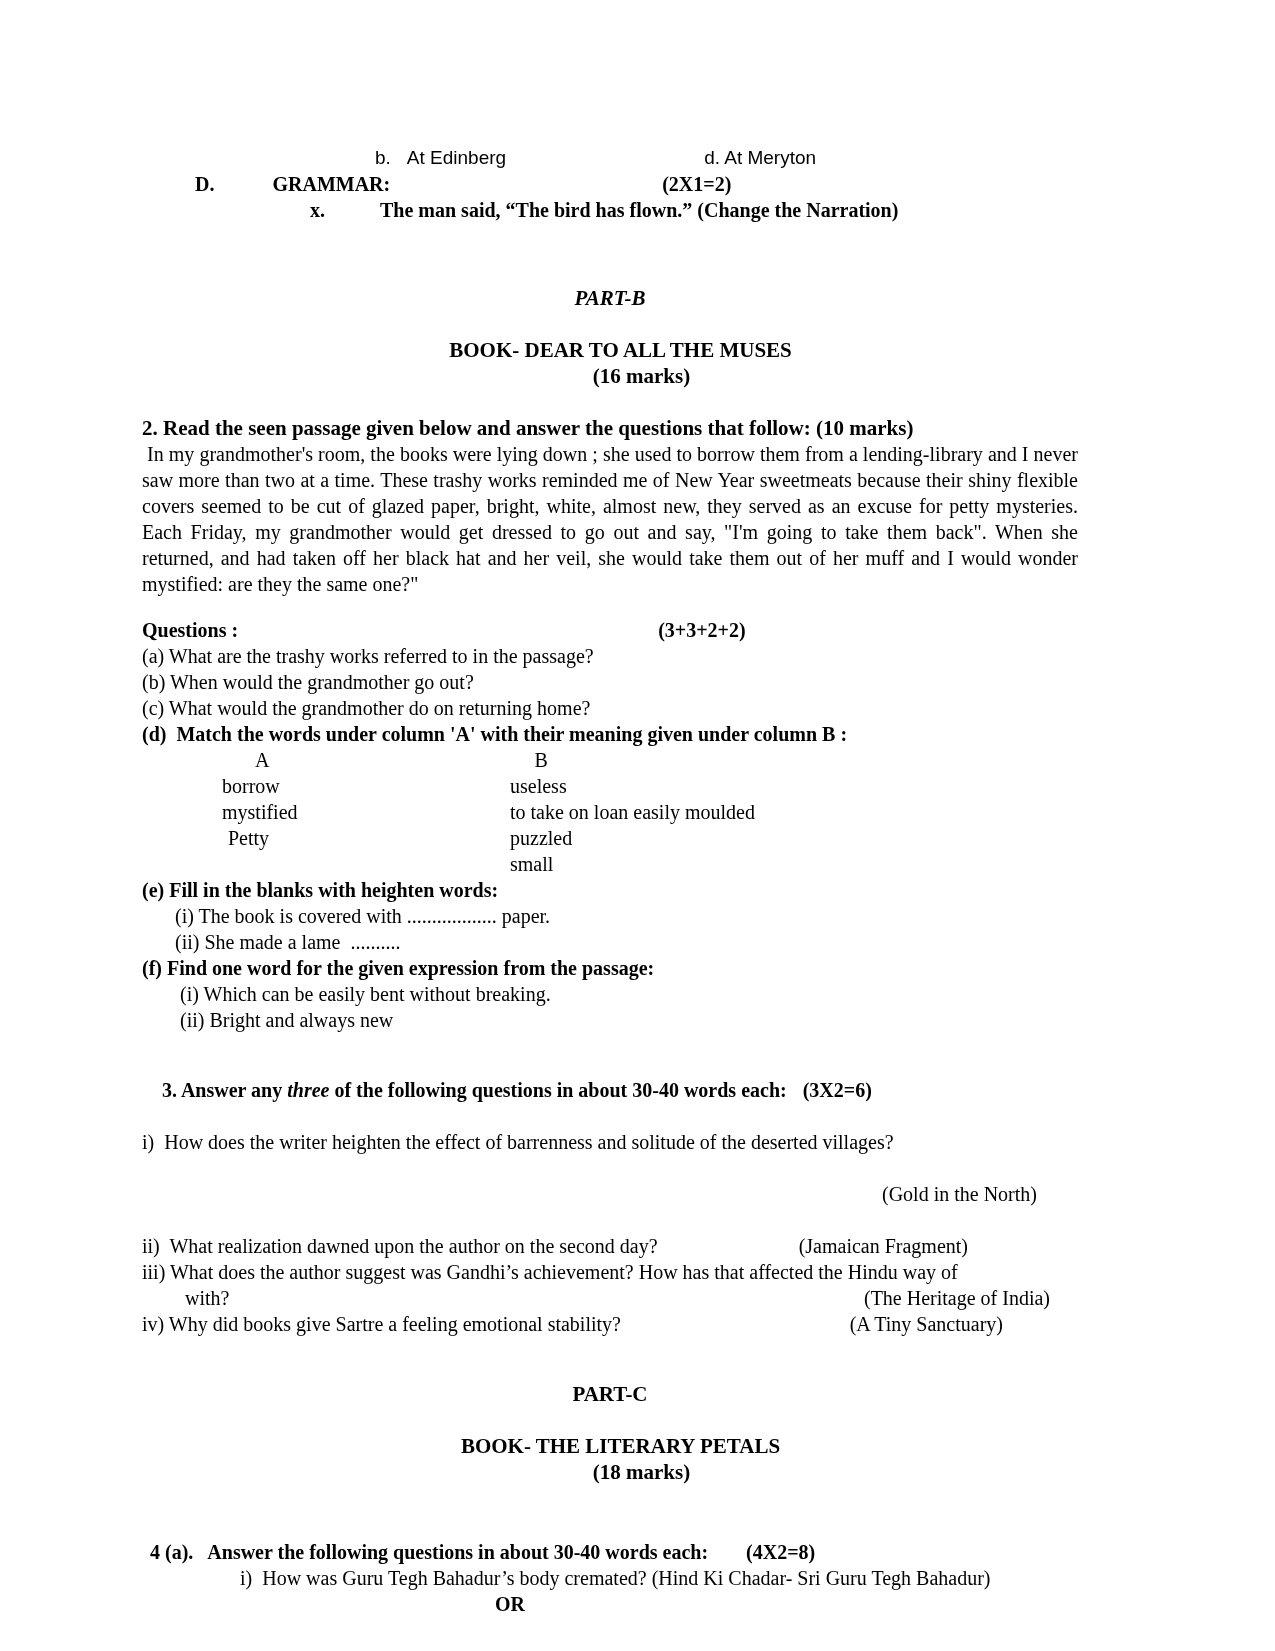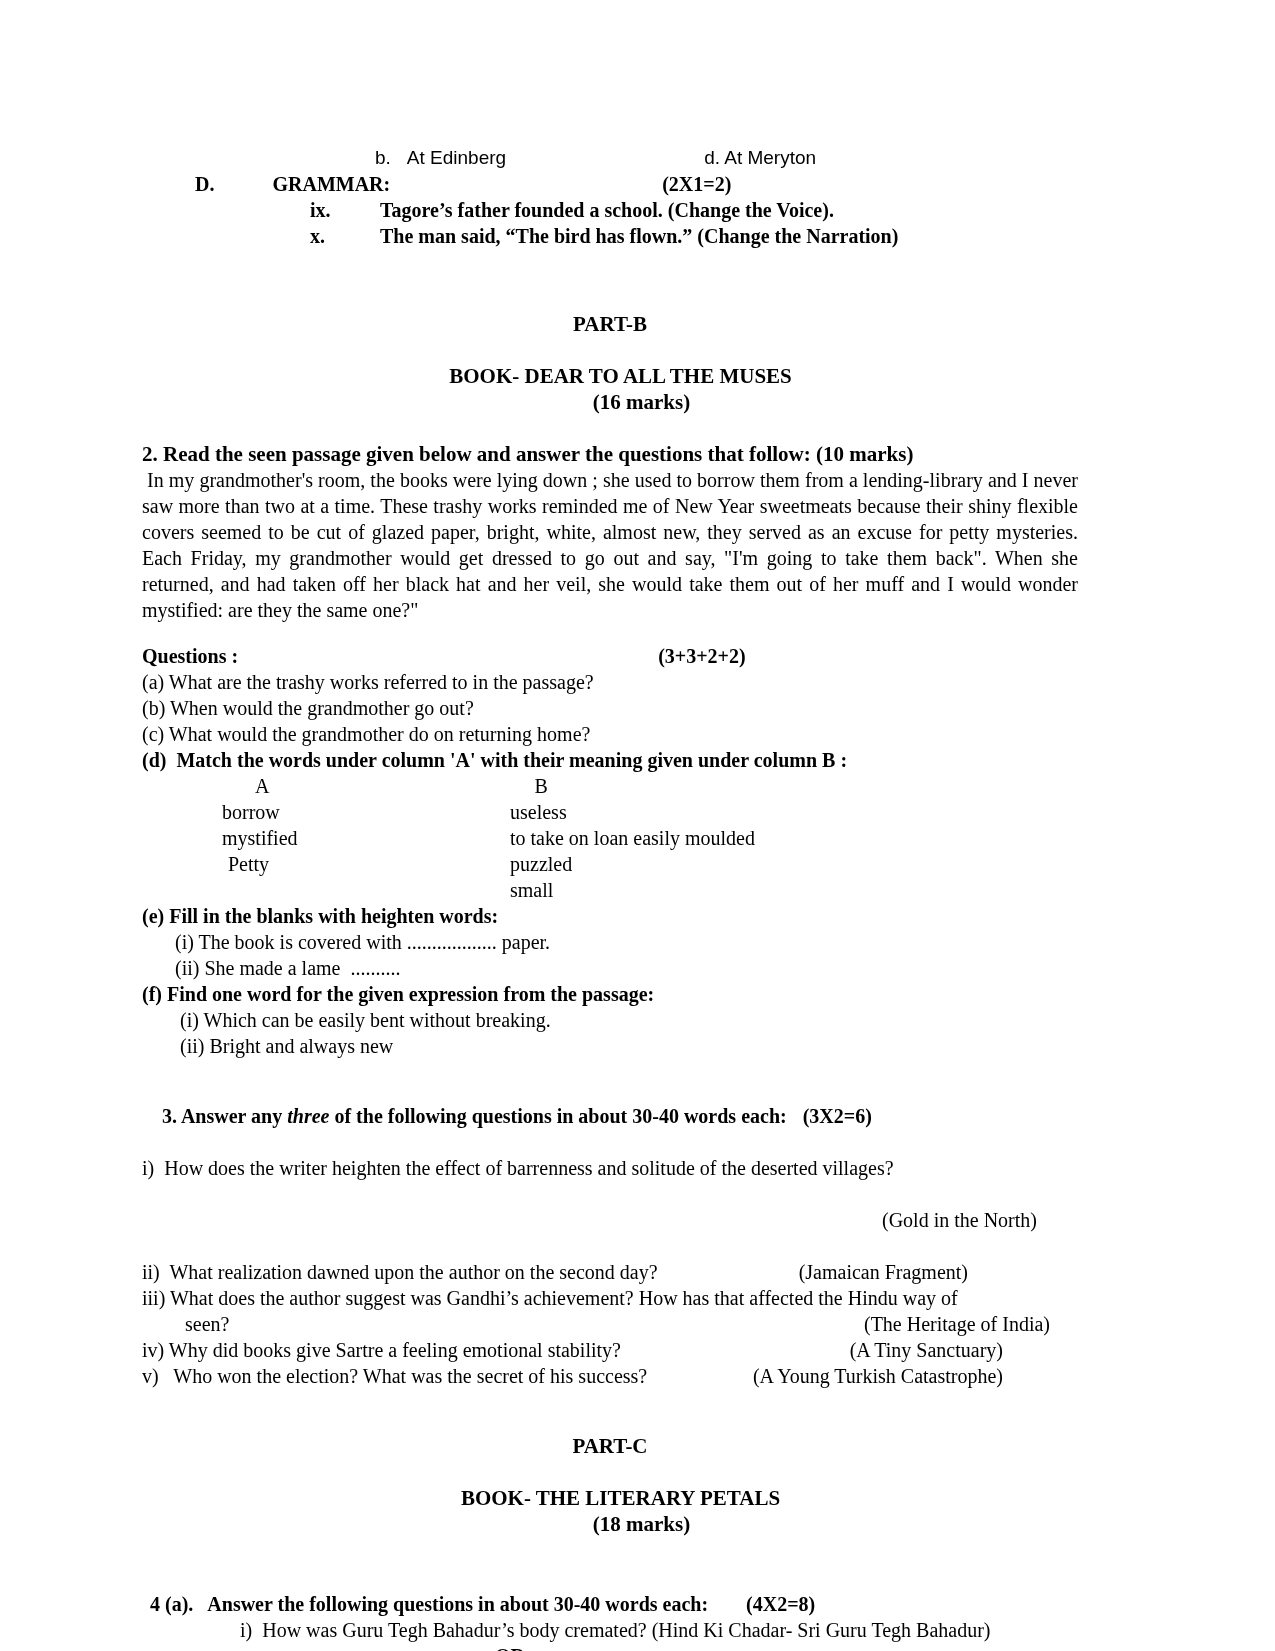--- a/index.html
+++ b/index.html
@@ -35,29 +35,25 @@
     <span style="margin-left:198px;">d. At Meryton</span>
   </div>
 
   <div class="line flex bold">
     <span style="margin-left:53px;">D.</span>
     <span style="margin-left:58px;">GRAMMAR:</span>
     <span style="margin-left:272px;text-align:center;">(2X1=2)</span>
   </div>
 
   <div class="line flex bold">
-    <span class="num" style="margin-left:168px; width:70px;">ix.</span>
-    <span>Tagore’s father founded a school. (Change the Voice).</span>
-  </div>
-  <div class="line flex bold">
     <span class="num" style="margin-left:168px; width:70px;">x.</span>
     <span>The man said, “The bird has flown.” (Change the Narration)</span>
   </div>
 
-  <div class="line center bold heading" style="margin-top:62px;">PART-B</div>
+  <div class="line center bold heading" style="margin-top:62px;font-style:italic;">PART-B</div>
   <div class="line center bold heading">
     <span>BOOK- DEAR TO ALL THE MUSES</span>
     <span style="padding-left:42px;">(16 marks)</span>
   </div>
 
   <div class="line bold heading">2. Read the seen passage given below and answer the questions that follow: (10 marks)</div>
 
   <div class="line justify"> In my grandmother's room, the books were lying down ; she used to borrow them from a lending-library and I never saw more than two at a time. These trashy works reminded me of New Year sweetmeats because their shiny flexible covers seemed to be cut of glazed paper, bright, white, almost new, they served as an excuse for petty mysteries. Each Friday, my grandmother would get dressed to go out and say, "I'm going to take them back". When she returned, and had taken off her black hat and her veil, she would take them out of her muff and I would wonder mystified: are they the same one?"</div>
 
   <div class="line flex bold" style="margin-top:20px;">
@@ -103,30 +99,26 @@
   <div class="line">i)  How does the writer heighten the effect of barrenness and solitude of the deserted villages?</div>
   <div class="line right">
     <span style="margin-right:41px;">(Gold in the North)</span>
   </div>
   <div class="line flex">
     <span>ii)  What realization dawned upon the author on the second day?</span>
     <span style="margin-left:auto; margin-right:110px;">(Jamaican Fragment)</span>
   </div>
   <div class="line">iii) What does the author suggest was Gandhi’s achievement? How has that affected the Hindu way of</div>
   <div class="line flex">
-    <span style="margin-left:43px;">seen?</span>
+    <span style="margin-left:43px;">with?</span>
     <span style="margin-left:auto; margin-right:28px;">(The Heritage of India)</span>
   </div>
   <div class="line flex">
     <span>iv) Why did books give Sartre a feeling emotional stability?</span>
     <span style="margin-left:auto; margin-right:75px;">(A Tiny Sanctuary)</span>
-  </div>
-  <div class="line flex">
-    <span>v)   Who won the election? What was the secret of his success?</span>
-    <span style="margin-left:auto; margin-right:75px;">(A Young Turkish Catastrophe)</span>
   </div>
 
   <div class="line center bold heading" style="margin-top:44px;">PART-C</div>
   <div class="line center bold heading">
     <span>BOOK- THE LITERARY PETALS</span>
     <span style="padding-left:42px;">(18 marks)</span>
   </div>
 
   <div class="line flex bold" style="margin-top:28px;">
     <span style="margin-left:8px;">4 (a).</span>

